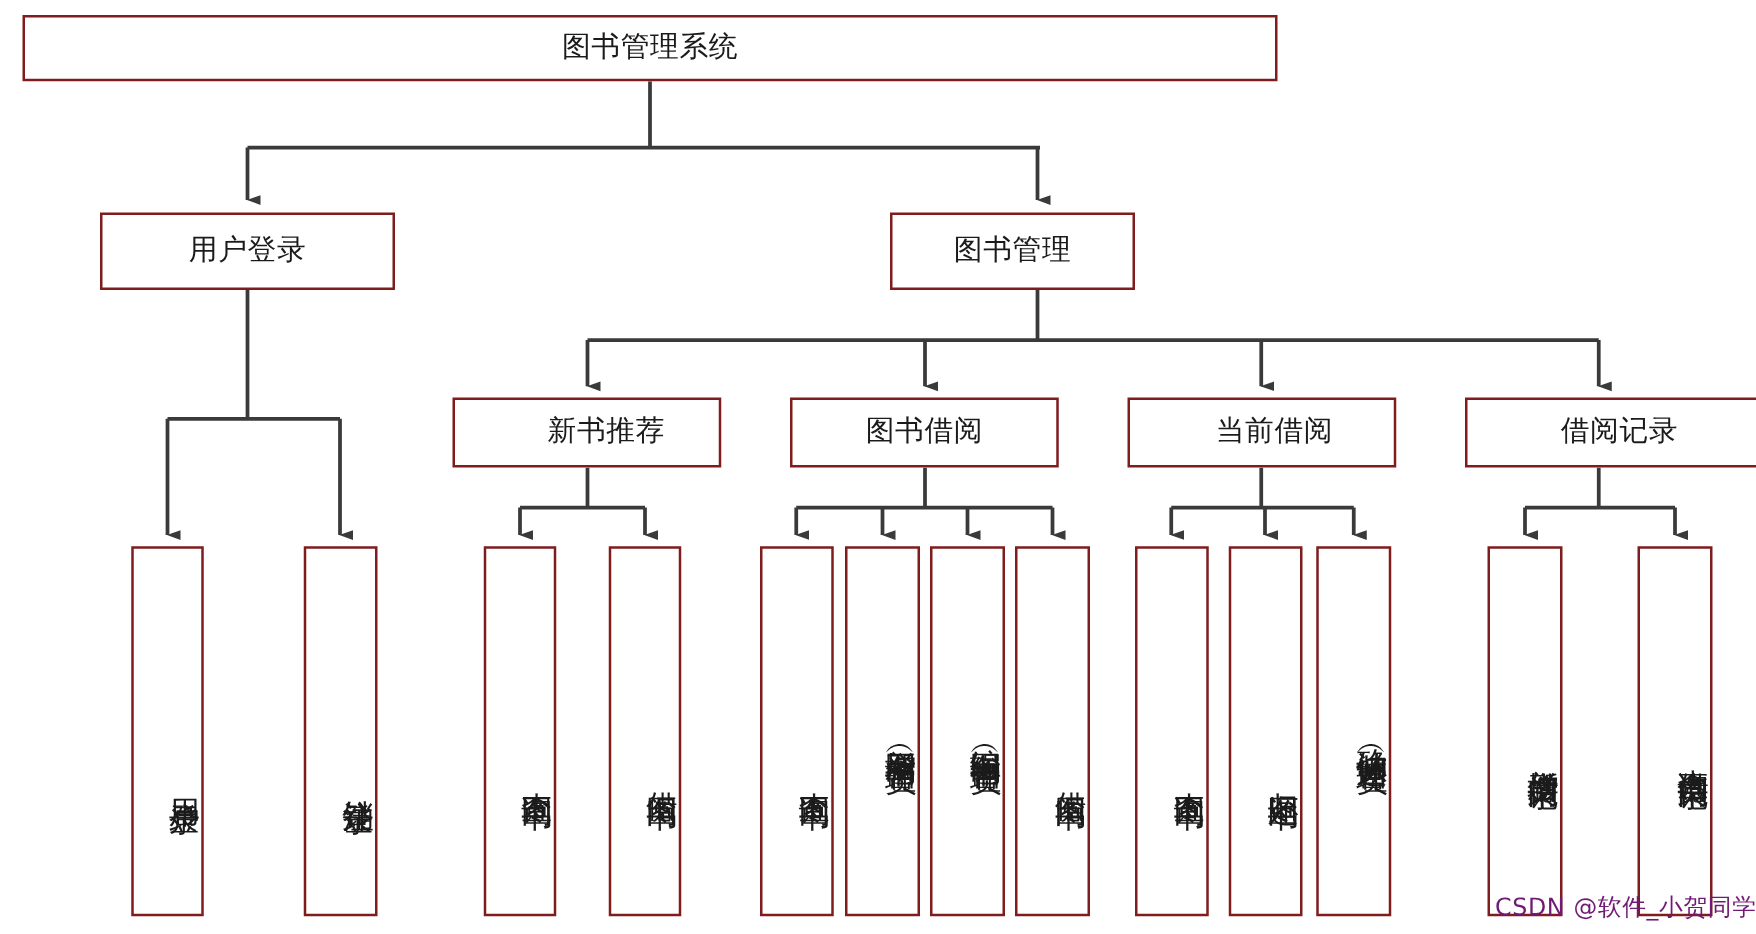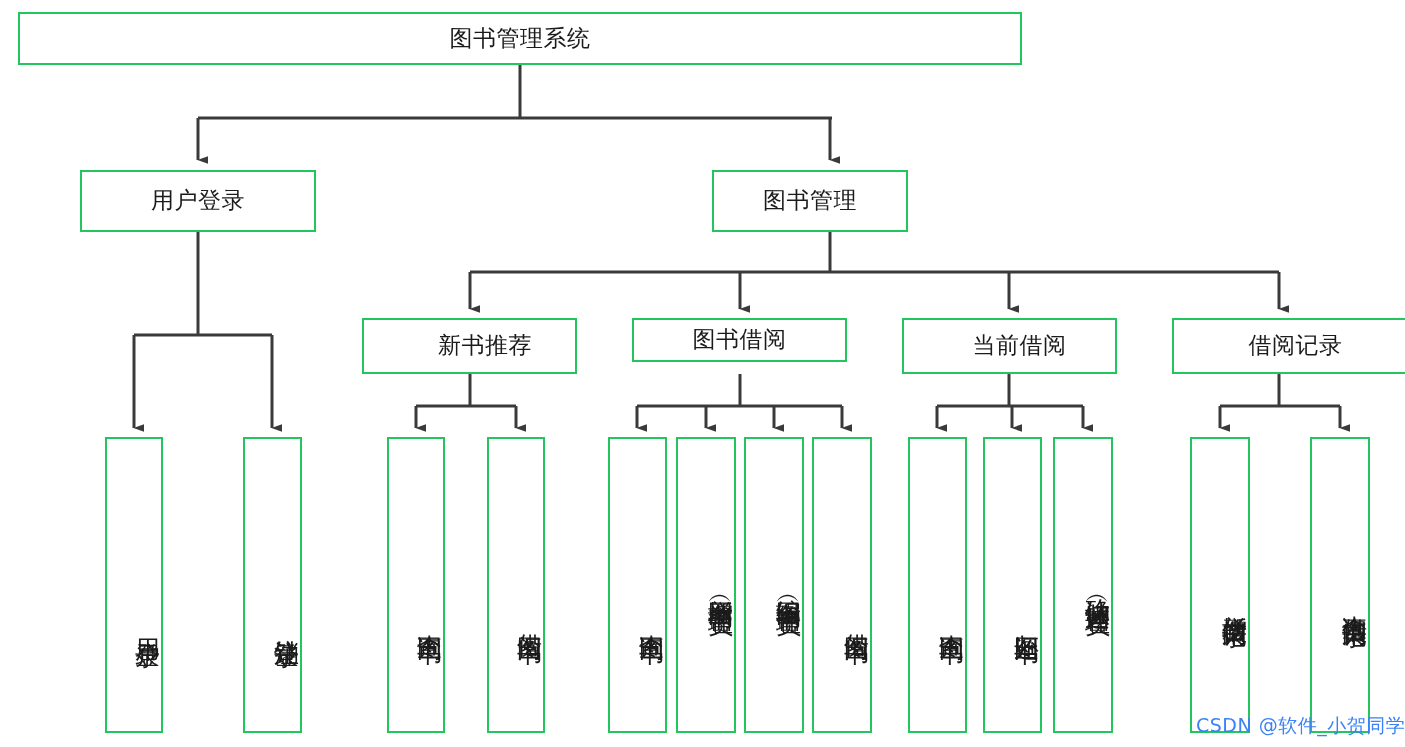--- a/index.html
+++ b/index.html
@@ -22,21 +22,21 @@
     position: absolute;
     left: 0;
     top: 0;
     width: 1405px;
     height: 747px;
   }
   .node {
     position: absolute;
     box-sizing: border-box;
     background: #ffffff;
-    border: 2px solid #22c55e;
+    border: 2px solid #7f1d1d;
     display: flex;
     align-items: center;
     justify-content: center;
     color: #1b1b1b;
   }
   .node-h {
     font-size: 23px;
     letter-spacing: 0.5px;
     line-height: 1.1;
     white-space: nowrap;
@@ -60,21 +60,21 @@
     padding-top: 4px;
   }
   .node-v .vtext {
     display: block;
   }
   .watermark {
     position: absolute;
     left: 1196px;
     top: 713px;
     font-size: 19px;
-    color: #3b82f6;
+    color: #701a75;
     white-space: nowrap;
     letter-spacing: 0.5px;
     font-family: "DejaVu Sans", "Liberation Sans", sans-serif;
   }
 </style>
 </head>
 <body>
 
 <div id="diagram-root">
 
@@ -135,21 +135,21 @@
   <div class="node node-h" style="left:80px; top:170px; width:236px; height:62px;">
     <span>用户登录</span>
   </div>
   <div class="node node-h" style="left:712px; top:170px; width:196px; height:62px;">
     <span>图书管理</span>
   </div>
 
   <div class="node node-h" style="left:362px; top:318px; width:215px; height:56px;padding-left:31px;">
     <span>新书推荐</span>
   </div>
-  <div class="node node-h" style="left:632px; top:318px; width:215px; height:44px;">
+  <div class="node node-h" style="left:632px; top:318px; width:215px; height:56px;">
     <span>图书借阅</span>
   </div>
   <div class="node node-h" style="left:902px; top:318px; width:215px; height:56px;padding-left:20px;">
     <span>当前借阅</span>
   </div>
   <div class="node node-h" style="left:1172px; top:318px; width:247px; height:56px;">
     <span>借阅记录</span>
   </div>
 
   <div class="node node-v" style="left:105px; top:437px; width:58px; height:296px; padding-top:76px;">

